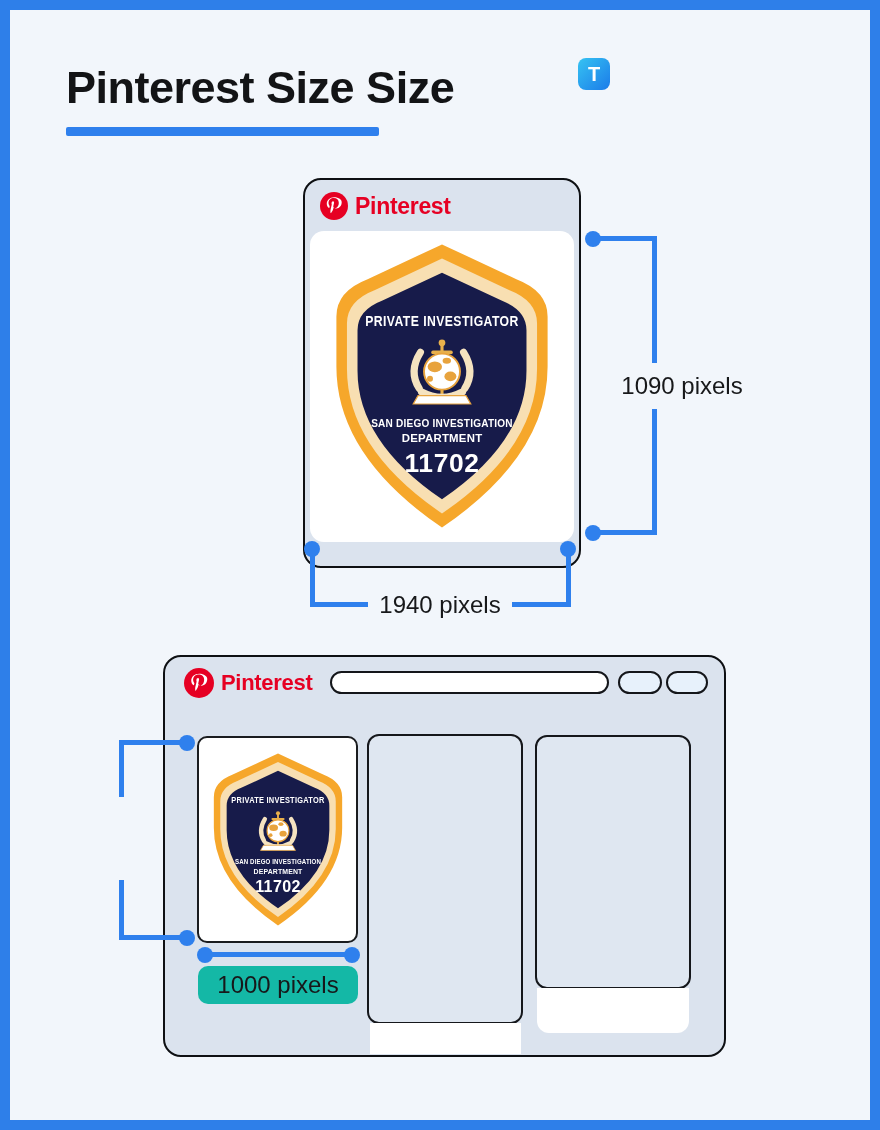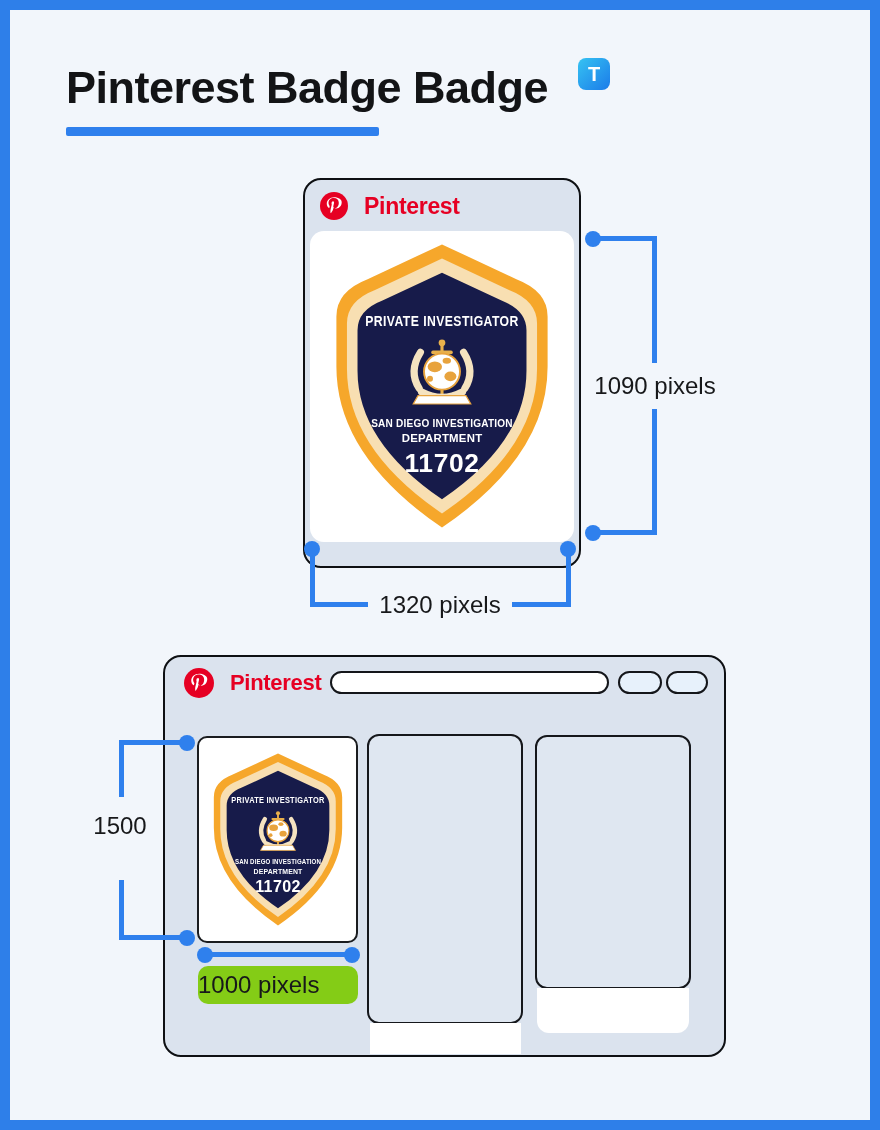--- a/index.html
+++ b/index.html
@@ -12,37 +12,37 @@
   .title-underline { position:absolute; left:66px; top:127px; width:313px; height:9px; background:#2F80ED; border-radius:2px; }
   .brand { position:absolute; left:578px; top:58px; display:flex; align-items:center; gap:9px; }
   .brand-icon { width:32px; height:32px; border-radius:8px; background:linear-gradient(135deg,#36C3F2,#1B7BE9);
                 color:#fff; font-size:20px; font-weight:700; display:flex; align-items:center; justify-content:center; }
   .brand-text { font-size:26px; color:#101318; letter-spacing:.2px; }
   .brand-text b { font-weight:700; }
   .brand-text .lite { font-weight:400; color:#1c222b; }
 
   
   .panel { position:absolute; background:#DBE3EE; border:2.5px solid #0E1013; border-radius:18px; }
-  .pin-logo-row { position:absolute; display:flex; align-items:center; gap:16px; }
+  .pin-logo-row { position:absolute; display:flex; align-items:center; gap:7px; }
   .pin-wordmark { font-weight:700; color:#E60023; letter-spacing:-.3px; }
   .white-card { position:absolute; background:#fff; }
 
   
   .dot { position:absolute; width:16px; height:16px; border-radius:50%; background:#2F80ED; }
   .hline, .vline { position:absolute; background:#2F80ED; }
   .hline { height:5px; } .vline { width:5px; }
   .dim-label { position:absolute; font-size:24px; color:#17181A; text-align:center; }
 
   
   .search-pill { position:absolute; background:#fff; border:2px solid #14161A; border-radius:12px; }
   .nav-pill { position:absolute; background:#E7F1FB; border:2px solid #14161A; border-radius:12px; }
   .feed-col { position:absolute; background:#DFE7F1; border:2px solid #15171B; border-radius:12px; }
   .col-strip { position:absolute; background:#fff; }
   .badge-card { position:absolute; background:#fff; border:2px solid #1A1C1F; border-radius:10px; }
-  .width-tag { position:absolute; background:#84cc16; border-radius:10px; display:flex; align-items:center; }
+  .width-tag { position:absolute; background:#14b8a6; border-radius:10px; display:flex; align-items:center; justify-content:center; }
 
   
   .bt-title { font-family:"Liberation Sans",sans-serif; font-weight:700; font-size:11.5px; fill:#fff; text-anchor:middle; letter-spacing:.4px; }
   .bt-org   { font-family:"Liberation Sans",sans-serif; font-weight:700; font-size:9.5px;  fill:#fff; text-anchor:middle; letter-spacing:.2px; }
   .bt-num   { font-family:"Liberation Sans",sans-serif; font-weight:700; font-size:22px;  fill:#fff; text-anchor:middle; letter-spacing:.5px; }
   .badge-svg { position:absolute; }
 </style>
 </head>
 <body>
 
@@ -73,21 +73,21 @@
     <g id="pin-p">
       <circle cx="12" cy="12" r="12" fill="#E60023"></circle>
       <path fill="#FFFFFF" d="M12.2,4.6c-3.9,0-6.4,2.6-6.4,5.5c0,1.4,0.7,3.1,1.9,3.6c0.2,0.1,0.3,0,0.3-0.2l0.3-1.3 c0-0.1,0-0.2-0.1-0.3c-0.5-0.6-0.9-1.6-0.9-2.5c0-2.4,1.8-4.2,4.6-4.2c2.5,0,4.2,1.7,4.2,4.1c0,2.7-1.4,4.6-3.2,4.6 c-1,0-1.7-0.8-1.5-1.8l0.6-2.5c0.2-0.7,0-1.6-0.8-1.6c-0.7,0-1.3,0.7-1.3,1.7c0,0.6,0.2,1.1,0.2,1.1l-1,4.2 c-0.3,1.3-0.1,2.9,0,3.1c0,0.1,0.2,0.2,0.3,0c0.1-0.1,1.4-1.8,1.8-3.1l0.5-2c0.3,0.6,1.3,1.1,2.3,1.1c2.7,0,4.6-2.4,4.6-5.3 C18.7,6.7,16,4.6,12.2,4.6z"></path>
     </g>
   </defs>
 </svg>
 
 <div class="page">
   <div class="bg"></div>
 
-  <div class="title">Pinterest Badge Badge</div>
+  <div class="title">Pinterest Size Size</div>
   <div class="title-underline"></div>
   <div class="brand">
     <div class="brand-icon">T</div>
   </div>
 
   <div class="panel" style="left:303px; top:178px; width:278px; height:390px;">
     <div class="pin-logo-row" style="left:15px; top:12px;">
       <svg width="28" height="28" viewBox="0 0 24 24">
           <use href="#pin-p"></use>
         </svg>
@@ -100,32 +100,32 @@
       <use href="#emblem"></use>
     <text class="bt-title" x="100" y="70" textLength="128" lengthAdjust="spacingAndGlyphs">PRIVATE INVESTIGATOR</text>
     <text class="bt-org" x="100" y="154" textLength="118" lengthAdjust="spacingAndGlyphs">SAN DIEGO INVESTIGATION</text>
     <text class="bt-org" x="100" y="167">DEPARTMENT</text>
     <text class="bt-num" x="100" y="192">11702</text>
   </svg>
 
   <div class="dot" style="left:585px; top:231px;"></div>
   <div class="hline" style="left:593px; top:236px; width:64px;"></div>
   <div class="vline" style="left:652px; top:236px; height:127px;"></div>
-  <div class="dim-label" style="left:565px; top:372px; width:180px;">1090 pixels</div>
+  <div class="dim-label" style="left:592px; top:372px; width:180px;">1090 pixels</div>
   <div class="vline" style="left:652px; top:409px; height:126px;"></div>
   <div class="hline" style="left:593px; top:530px; width:64px;"></div>
   <div class="dot" style="left:585px; top:525px;"></div>
 
   <div class="dot" style="left:304px; top:541px;"></div>
   <div class="dot" style="left:560px; top:541px;"></div>
   <div class="vline" style="left:310px; top:549px; height:58px;"></div>
   <div class="vline" style="left:566px; top:549px; height:58px;"></div>
   <div class="hline" style="left:312px; top:602px; width:56px;"></div>
   <div class="hline" style="left:512px; top:602px; width:56px;"></div>
-  <div class="dim-label" style="left:360px; top:591px; width:160px;">1320 pixels</div>
+  <div class="dim-label" style="left:360px; top:591px; width:160px;">1940 pixels</div>
 
   <div class="panel" style="left:163px; top:655px; width:563px; height:402px;">
     <div class="pin-logo-row" style="left:19px; top:11px;">
       <svg width="30" height="30" viewBox="0 0 24 24">
           <use href="#pin-p"></use>
         </svg>
       <span class="pin-wordmark" style="font-size:22px;">Pinterest</span>
     </div>
   </div>
   <div class="search-pill" style="left:330px; top:671px; width:279px; height:23px;"></div>
@@ -144,21 +144,20 @@
     <text class="bt-title" x="100" y="70" textLength="128" lengthAdjust="spacingAndGlyphs">PRIVATE INVESTIGATOR</text>
     <text class="bt-org" x="100" y="154" textLength="118" lengthAdjust="spacingAndGlyphs">SAN DIEGO INVESTIGATION</text>
     <text class="bt-org" x="100" y="167">DEPARTMENT</text>
     <text class="bt-num" x="100" y="192">11702</text>
   </svg>
 
   <div class="dot" style="left:179px; top:735px;"></div>
   <div class="hline" style="left:122px; top:740px; width:65px;"></div>
   <div class="vline" style="left:119px; top:740px; height:57px;"></div>
   <div class="dim-label" style="left:40px; top:812px; width:160px; line-height:28px;">
-    <div>1500</div>
   </div>
   <div class="vline" style="left:119px; top:880px; height:60px;"></div>
   <div class="hline" style="left:122px; top:935px; width:65px;"></div>
   <div class="dot" style="left:179px; top:930px;"></div>
 
   <div class="hline" style="left:205px; top:952px; width:147px;"></div>
   <div class="dot" style="left:197px; top:947px;"></div>
   <div class="dot" style="left:344px; top:947px;"></div>
   <div class="width-tag" style="left:198px; top:966px; width:160px; height:38px;">
     <span class="dim-label" style="position:static;">1000 pixels</span>

